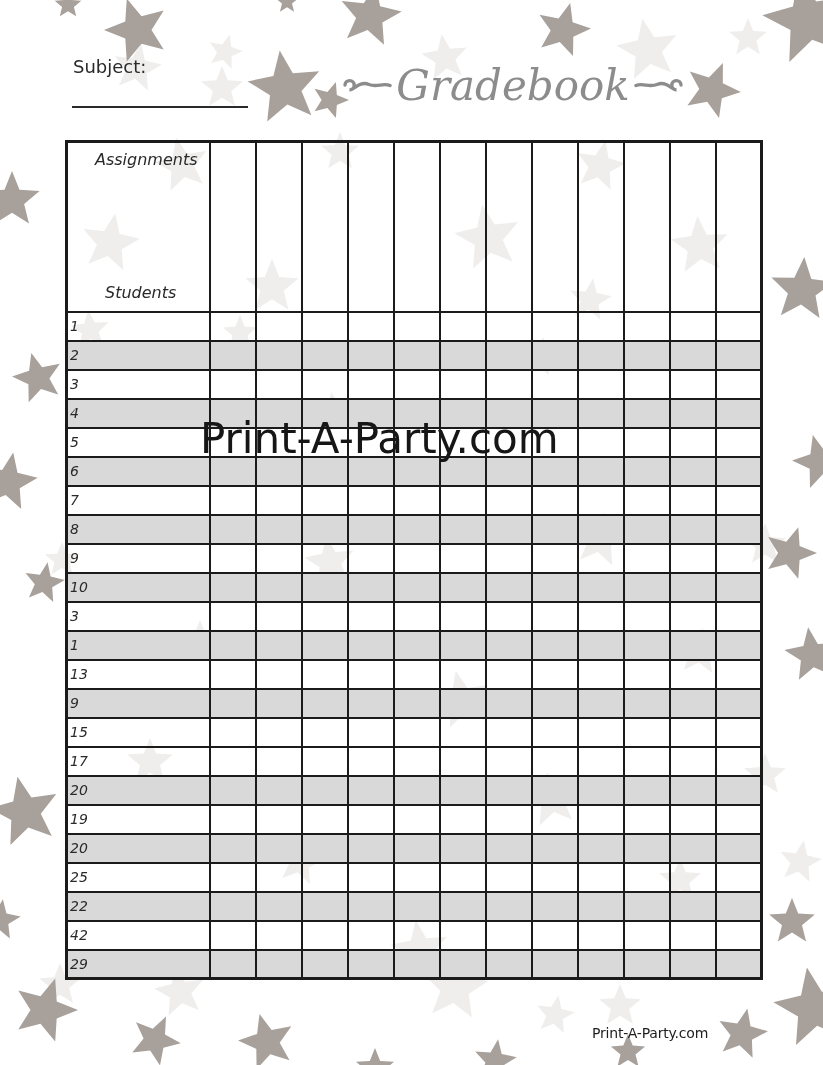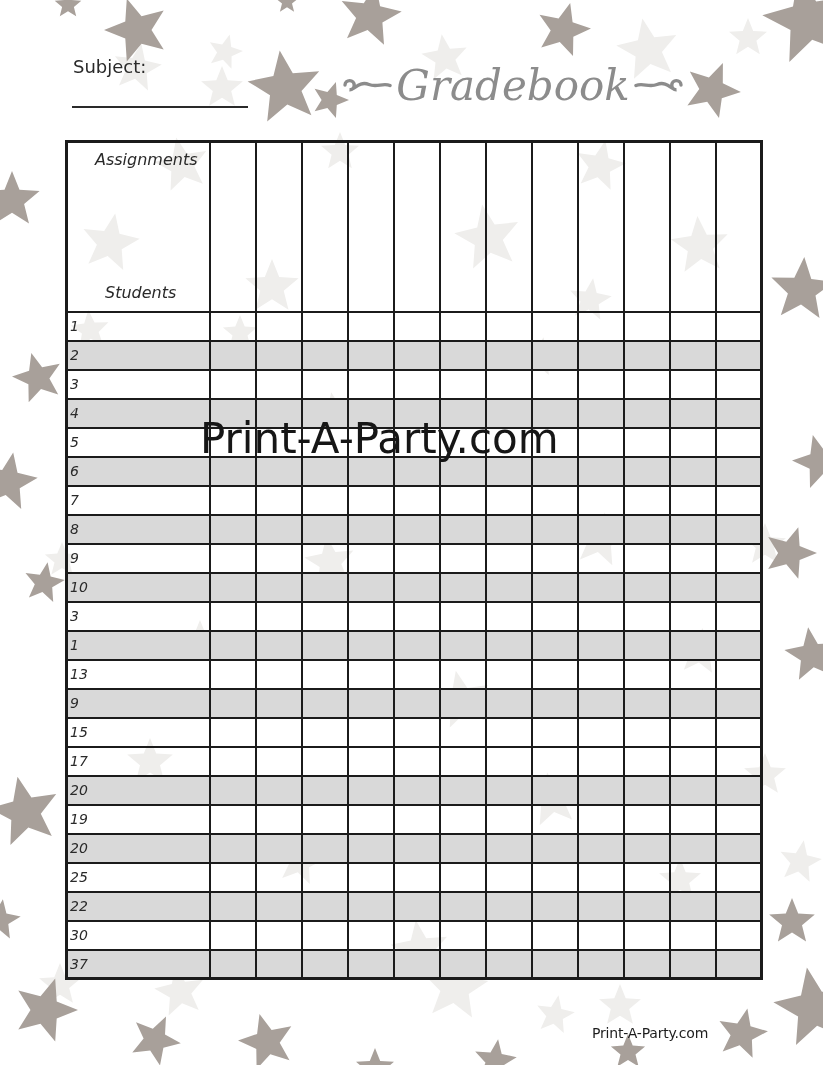--- a/index.html
+++ b/index.html
@@ -533,38 +533,38 @@
           <td></td>
           <td></td>
           <td></td>
           <td></td>
           <td></td>
           <td></td>
           <td></td>
         </tr>
         <tr class="body-row">
           <td class="num-cell">
-            <span>30</span>
-          </td>
-          <td></td>
-          <td></td>
-          <td></td>
-          <td></td>
-          <td></td>
-          <td></td>
-          <td></td>
-          <td></td>
-          <td></td>
-          <td></td>
-          <td></td>
-          <td></td>
-        </tr>
-        <tr class="body-row stripe">
-          <td class="num-cell">
-            <span>37</span>
+            <span>42</span>
+          </td>
+          <td></td>
+          <td></td>
+          <td></td>
+          <td></td>
+          <td></td>
+          <td></td>
+          <td></td>
+          <td></td>
+          <td></td>
+          <td></td>
+          <td></td>
+          <td></td>
+        </tr>
+        <tr class="body-row stripe">
+          <td class="num-cell">
+            <span>29</span>
           </td>
           <td></td>
           <td></td>
           <td></td>
           <td></td>
           <td></td>
           <td></td>
           <td></td>
           <td></td>
           <td></td>

